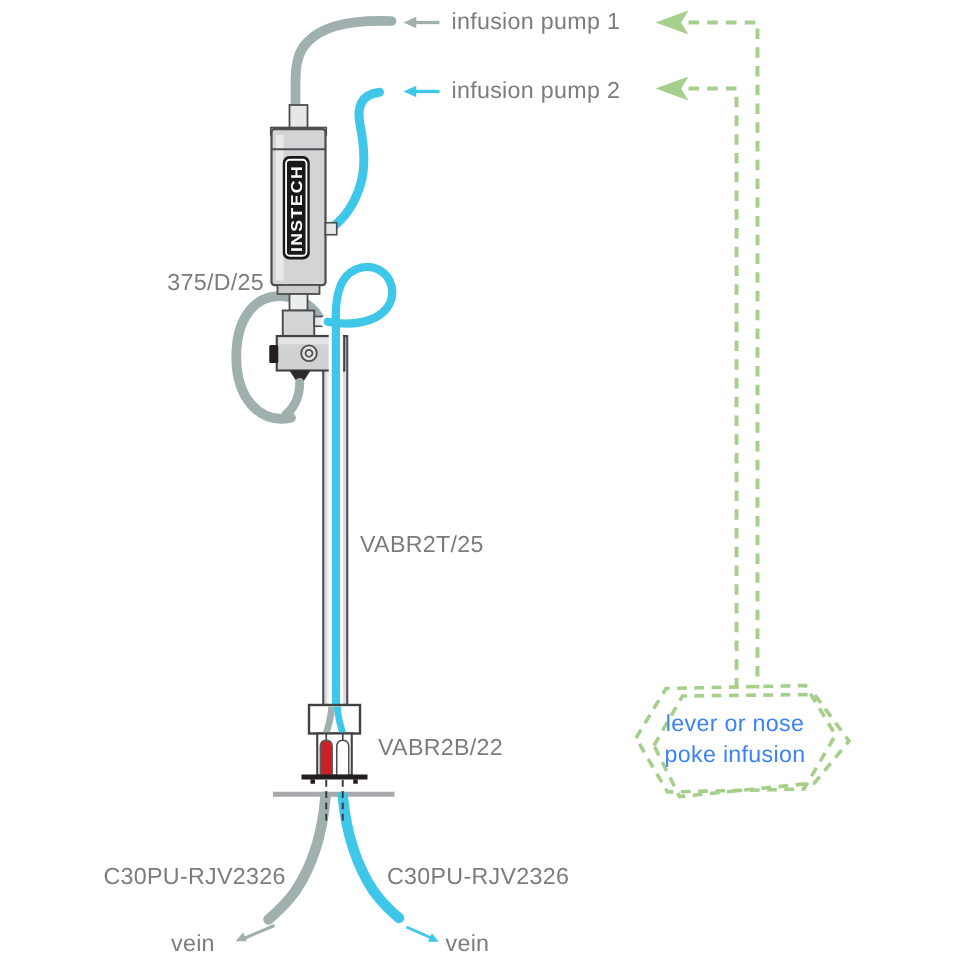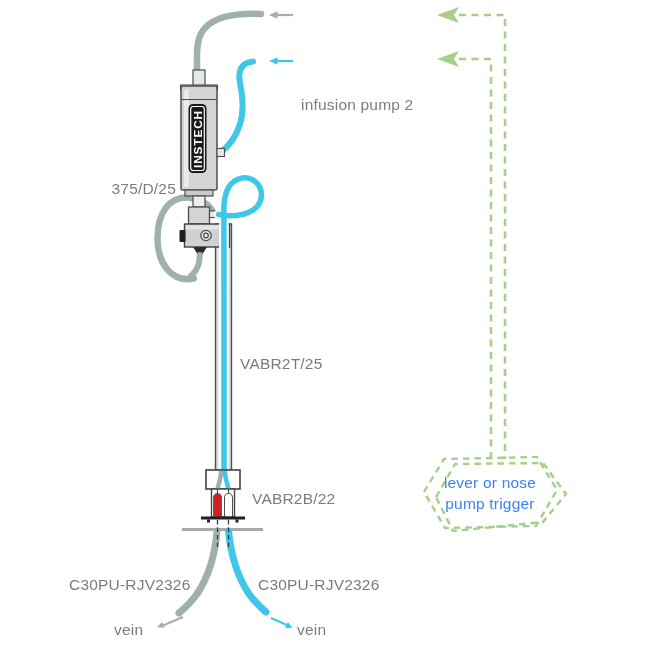--- a/index.html
+++ b/index.html
@@ -101,27 +101,28 @@
     <g>
       <path d="M 459,15 L 505,15 L 505,459" fill="none" stroke="#A6CF8B" stroke-width="2.6" stroke-dasharray="7 5.5"></path>
       <path d="M 459,59 L 491,59 L 491,461" fill="none" stroke="#A6CF8B" stroke-width="2.6" stroke-dasharray="7 5.5"></path>
       <polygon points="437,15 459,7 454,15 459,23" fill="#A6CF8B"></polygon>
       <polygon points="437,59 459,51 454,59 459,67" fill="#A6CF8B"></polygon>
       <path d="M 424,492 L 444,459 L 537,457 L 557,490 L 536,526 L 445,528 Z" fill="none" stroke="#A6CF8B" stroke-width="2.4" stroke-dasharray="6.5 5"></path>
       <path d="M 436,497 L 455,464 L 543,463 L 566,494 L 543,522 L 453,531 Z" fill="none" stroke="#A6CF8B" stroke-width="2.4" stroke-dasharray="6.5 5"></path>
     </g>
   </svg>
 
-  <div class="lbl" style="left:301px;top:51px;margin-top:44px;">infusion pump 2</div>
+  <div class="lbl" style="left:301px;top:5px;">infusion pump 1</div>
+  <div class="lbl" style="left:301px;top:51px;">infusion pump 2</div>
   <div class="lbl right" style="left:96px;top:135px;width:80px;margin-top:44px;">375/D/25</div>
   <div class="lbl" style="left:240px;top:354px;">VABR2T/25</div>
   <div class="lbl" style="left:252px;top:489px;">VABR2B/22</div>
   <div class="lbl" style="left:69px;top:575px;">C30PU-RJV2326</div>
   <div class="lbl" style="left:258px;top:575px;">C30PU-RJV2326</div>
   <div class="lbl" style="left:114px;top:620px;">vein</div>
   <div class="lbl" style="left:297px;top:620px;">vein</div>
 
   <div class="trigger-text">
     <div>lever or nose</div>
-    <div>pump trigger</div>
+    <div>poke infusion</div>
   </div>
 
 </div>
 
 </body></html>

